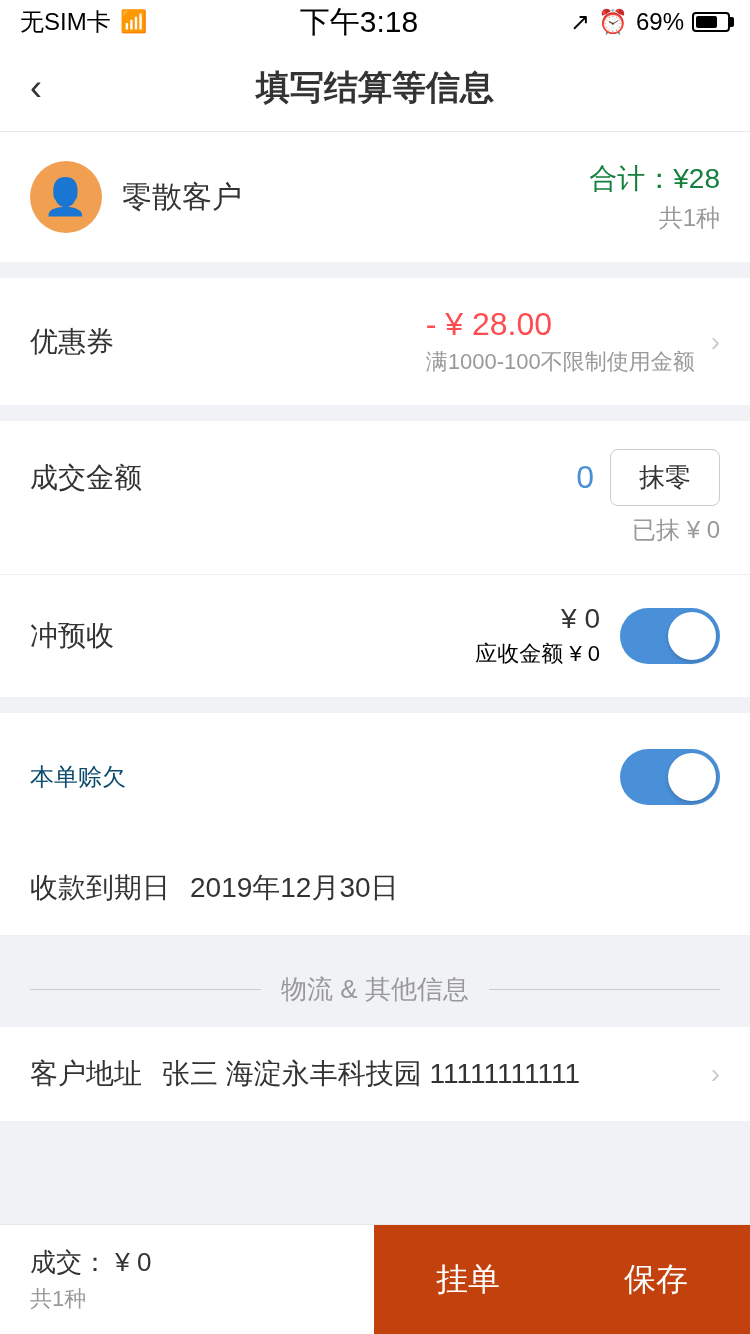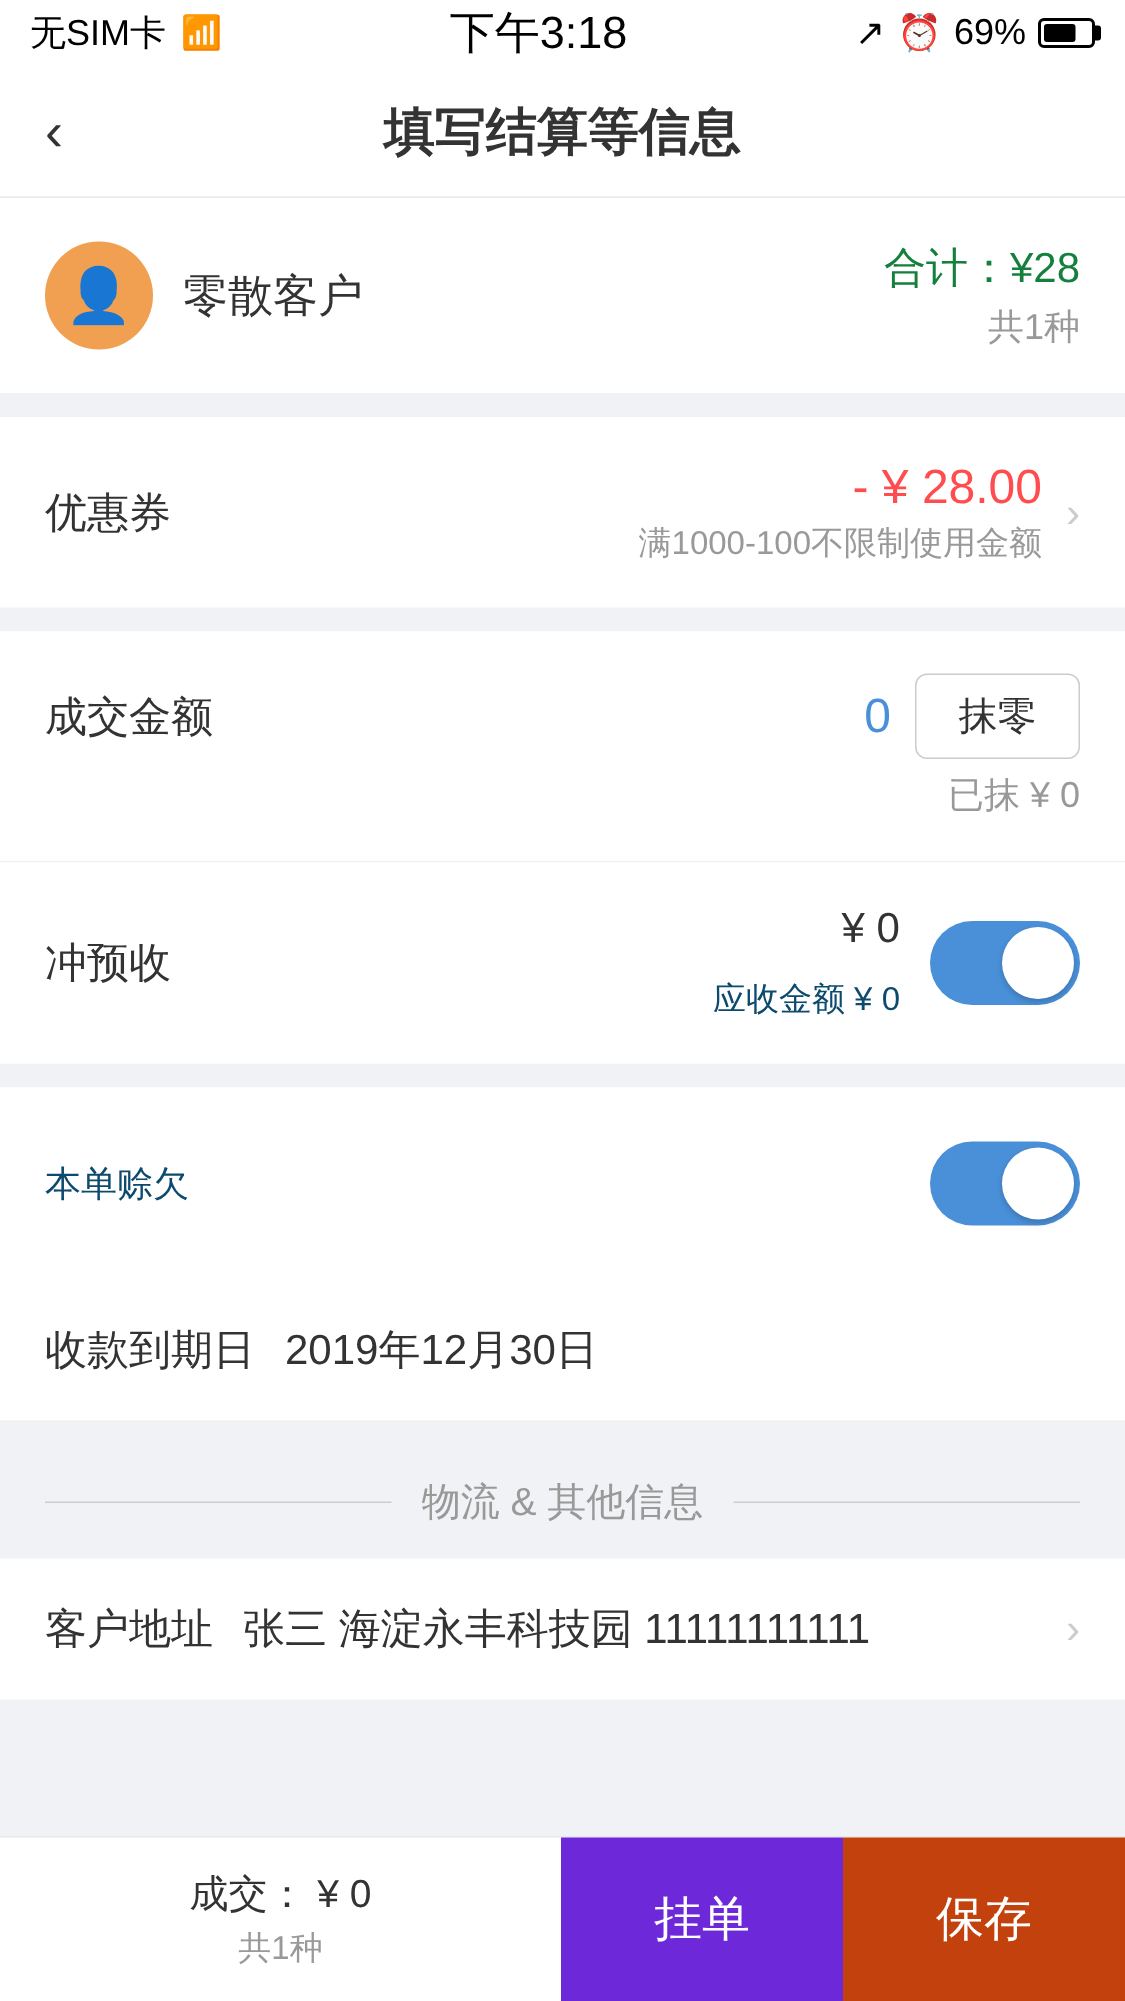--- a/index.html
+++ b/index.html
@@ -150,21 +150,21 @@
     .row-label {
       font-size: 28px;
       color: #333;
     }
     .row-right {
       display: flex;
       align-items: center;
       gap: 16px;
     }
     .row-value-area {
-      text-align: right;
+      text-align: left;
     }
     .discount-amount {
       font-size: 32px;
       color: #ff4d4f;
       font-weight: 500;
     }
     .discount-desc {
       font-size: 22px;
       color: #999;
       margin-top: 4px;
@@ -229,22 +229,22 @@
     }
     .prepay-value-area {
       text-align: right;
     }
     .prepay-amount {
       font-size: 28px;
       color: #333;
     }
     .prepay-receivable {
       font-size: 22px;
-      color: #0c4a6e;
-      margin-top: 16px;
+      color: #000000;
+      margin-top: 4px;
     }
 
     
     .toggle {
       width: 100px;
       height: 56px;
       border-radius: 28px;
       background: #4a90d9;
       position: relative;
       cursor: pointer;
@@ -337,21 +337,20 @@
     .bottom-bar {
       position: fixed;
       bottom: 0;
       left: 0;
       width: 750px;
       height: 110px;
       background: #fff;
       display: flex;
       align-items: center;
       border-top: 1px solid #e8e8e8;
-      text-align: center;
     }
     .bottom-summary {
       flex: 1;
       padding: 0 30px;
     }
     .bottom-deal {
       font-size: 26px;
       color: #333;
     }
     .bottom-count {
@@ -363,21 +362,21 @@
       height: 110px;
       width: 188px;
       display: flex;
       align-items: center;
       justify-content: center;
       font-size: 32px;
       color: #fff;
       cursor: pointer;
     }
     .btn-hold {
-      background: #6d28d9;
+      background: #c2410c;
     }
     .btn-save {
       background: #c2410c;
     }
   </style>
 </head>
 <body>
 
 <div class="status-bar">
   <div class="status-left">

